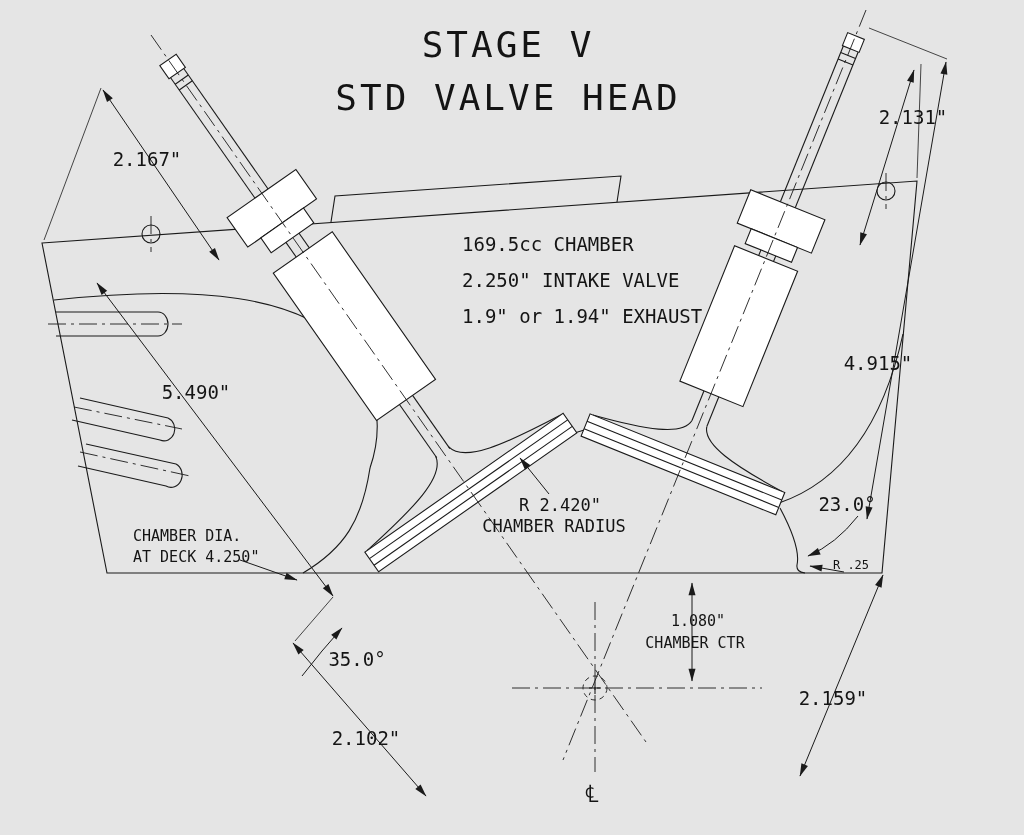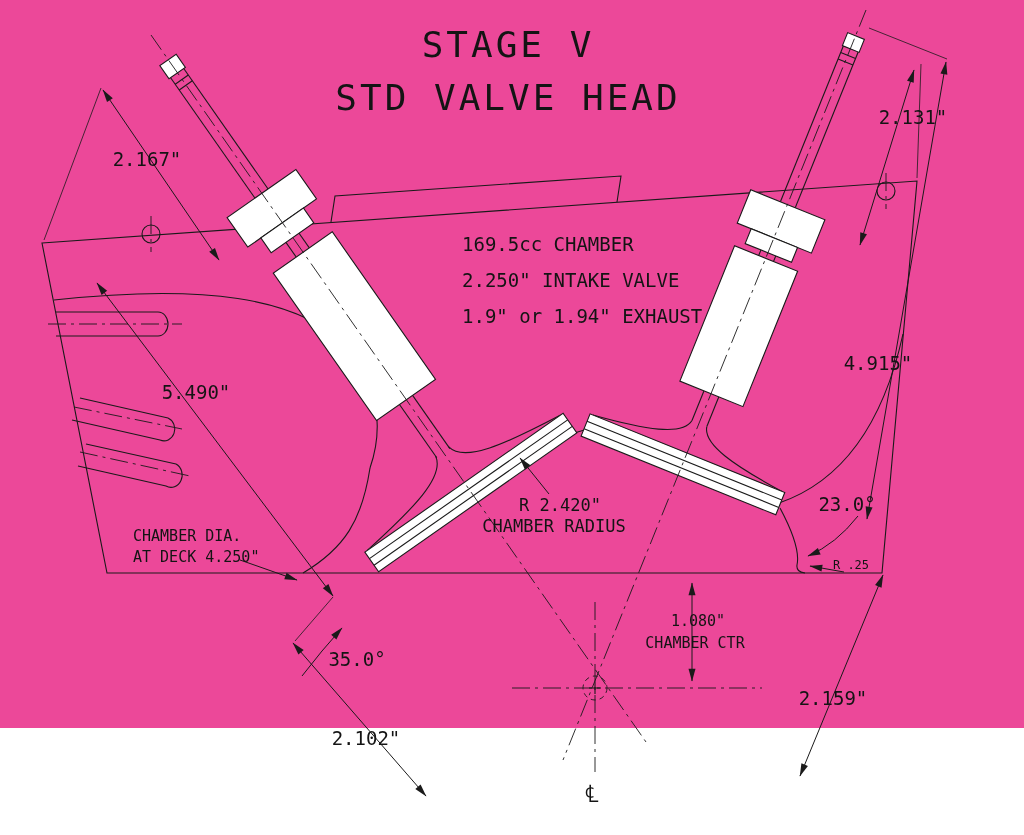--- a/index.html
+++ b/index.html
@@ -6,22 +6,22 @@
     margin: 0;
     padding: 0;
     background: #ffffff;
     width: 1024px;
     height: 835px;
     overflow: hidden;
   }
   .stage {
     position: relative;
     width: 1024px;
-    height: 728px;
-    background: #ec4899;
+    height: 835px;
+    background: #e5e5e5;
   }
   svg { display: block; }
   .ln  { stroke: #1a1a1a; stroke-width: 1.1; fill: none; }
   .fw  { stroke: #1a1a1a; stroke-width: 1.1; fill: #ffffff; }
   .cl  { stroke: #1a1a1a; stroke-width: 0.9; fill: none; stroke-dasharray: 18 5 3 5; }
   .dsh { stroke: #1a1a1a; stroke-width: 0.9; fill: none; stroke-dasharray: 5 4; }
   .dim { stroke: #1a1a1a; stroke-width: 1; fill: none; }
   .ext { stroke: #1a1a1a; stroke-width: 0.8; fill: none; }
   .t {
     font-family: "DejaVu Sans Mono", "Liberation Mono", monospace;

